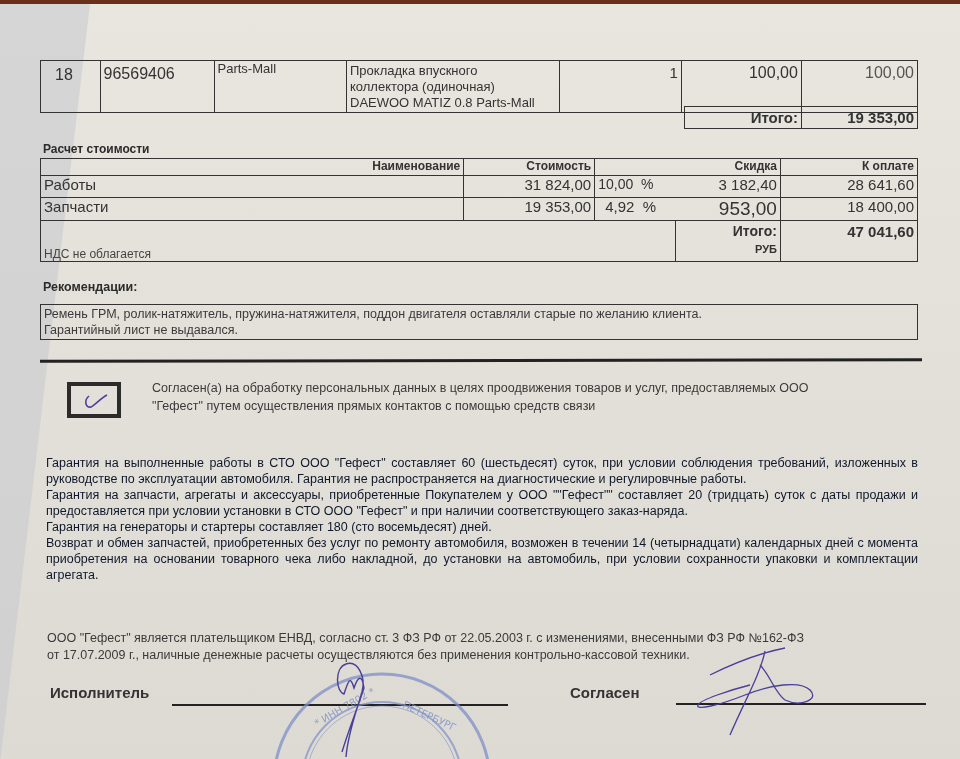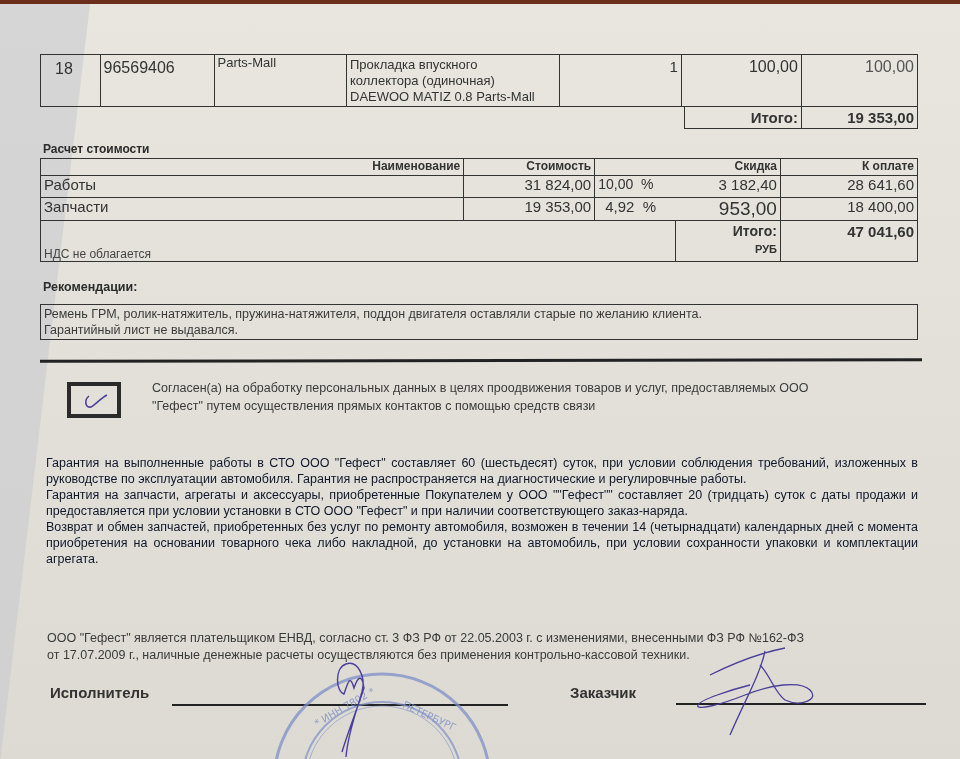--- a/index.html
+++ b/index.html
@@ -37,21 +37,21 @@
   .sig { position:absolute; }
 </style>
 </head>
 <body>
 
 <div class="top-edge"></div>
 <div class="paper">
   <div class="fold"></div>
 </div>
 
-<table class="grid" style="left:40px; top:54px; width:878px;">
+<table class="grid" style="left:40px; top:60px; width:878px;">
   <tbody>
       <tr style="height:52px;">
     <td style="width:40px; padding-left:14px; font-size:16px; padding-top:5px;">18</td>
     <td style="width:104px; font-size:16px; padding-top:4px;">96569406</td>
     <td style="width:122px; font-size:13px;">Parts-Mall</td>
     <td style="width:200px; font-size:13px; line-height:16px; padding-top:2px;">
       <div>Прокладка впускного</div>
       <div>коллектора (одиночная)</div>
       <div>DAEWOO MATIZ 0.8 Parts-Mall</div>
     </td>
@@ -125,32 +125,33 @@
   </svg>
 </div>
 <div class="abs" style="left:152px; top:379px; font-size:12.5px; line-height:18px; color:#3a3a3a;">
   <div>Согласен(а) на обработку персональных данных в целях проодвижения товаров и услуг, предоставляемых ООО</div>
   <div>"Гефест" путем осуществления прямых контактов с помощью средств связи</div>
 </div>
 
 <div class="abs para" style="left:46px; top:455px; width:872px;">
   <div>Гарантия на выполненные работы в СТО ООО "Гефест" составляет 60 (шестьдесят) суток, при условии соблюдения требований, изложенных в руководстве по эксплуатации автомобиля. Гарантия не распространяется на диагностические и регулировчные работы.</div>
   <div>Гарантия на запчасти, агрегаты и аксессуары, приобретенные Покупателем у ООО ""Гефест"" составляет 20 (тридцать) суток с даты продажи и предоставляется при условии установки в СТО ООО "Гефест" и при наличии соответствующего заказ-наряда.</div>
+  <div>Гарантия на генераторы и стартеры составляет 180 (сто восемьдесят) дней.</div>
   <div>Возврат и обмен запчастей, приобретенных без услуг по ремонту автомобиля, возможен в течении 14 (четырнадцати) календарных дней с момента приобретения на основании товарного чека либо накладной, до установки на автомобиль, при условии сохранности упаковки и комплектации агрегата.</div>
 </div>
 
 <div class="abs" style="left:47px; top:630px; font-size:12.5px; line-height:17px; color:#3a3a3a;">
   <div>ООО "Гефест" является плательщиком ЕНВД, согласно ст. 3 ФЗ РФ от 22.05.2003 г. с изменениями, внесенными ФЗ РФ №162-ФЗ</div>
   <div>от 17.07.2009 г.,  наличные денежные расчеты осуществляются без применения контрольно-кассовой техники.</div>
 </div>
 
 <div class="abs b" style="left:50px; top:684px; font-size:15px; color:#333;">Исполнитель</div>
 <div class="sig-line" style="left:172px; top:704px; width:336px;"></div>
 
-<div class="abs b" style="left:570px; top:684px; font-size:15px; color:#333;">Заказчик</div>
+<div class="abs b" style="left:570px; top:684px; font-size:15px; color:#333;">Согласен</div>
 <div class="sig-line" style="left:676px; top:703px; width:250px;"></div>
 
 <svg class="stamp" viewBox="0 0 240 200">
   <circle cx="120" cy="110" r="108" fill="none" stroke="#7e8fc8" stroke-width="3" opacity="0.75"></circle>
   <circle cx="120" cy="110" r="80" fill="none" stroke="#7e8fc8" stroke-width="2" opacity="0.7"></circle>
   <circle cx="120" cy="110" r="76" fill="none" stroke="#7e8fc8" stroke-width="1" opacity="0.6"></circle>
   <text x="55" y="55" font-size="10" fill="#7e8fc8" opacity="0.8" transform="rotate(-30 55 55)" font-family="DejaVu Sans, sans-serif">* ИНН 7802 *</text>
   <text x="140" y="35" font-size="10" fill="#7e8fc8" opacity="0.8" transform="rotate(25 140 35)" font-family="DejaVu Sans, sans-serif">ПЕТЕРБУРГ</text>
 </svg>
 

